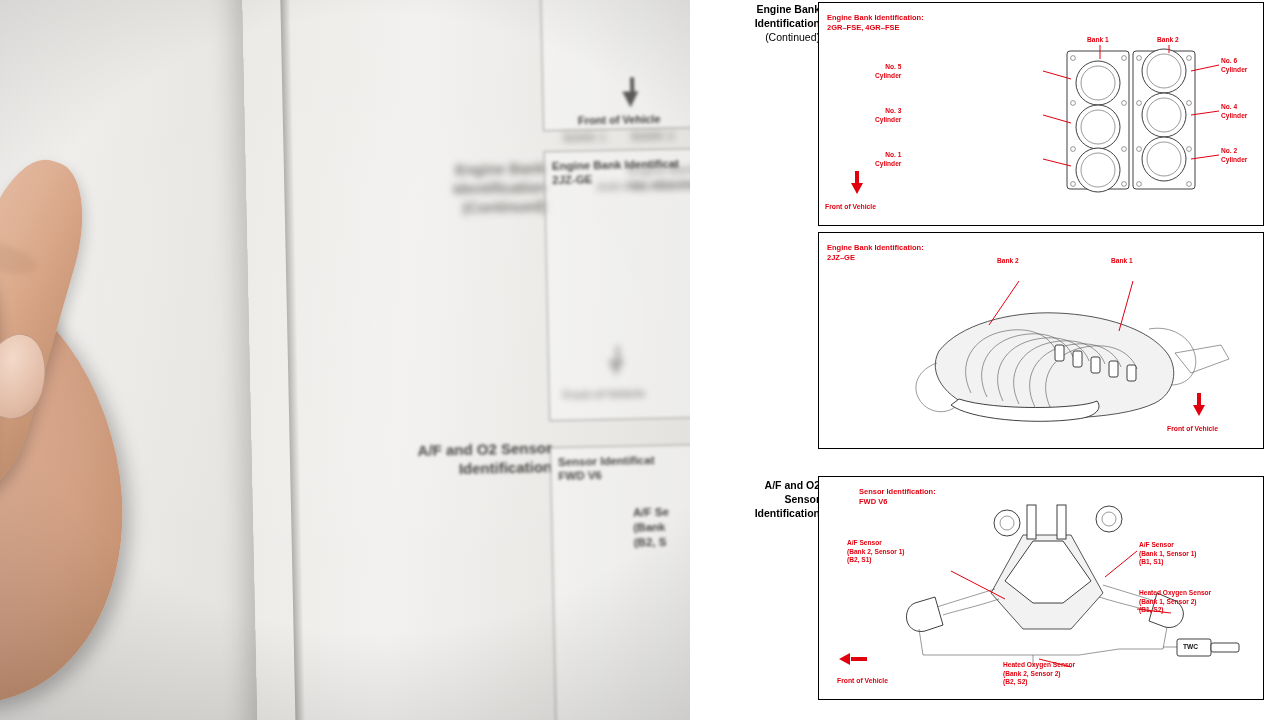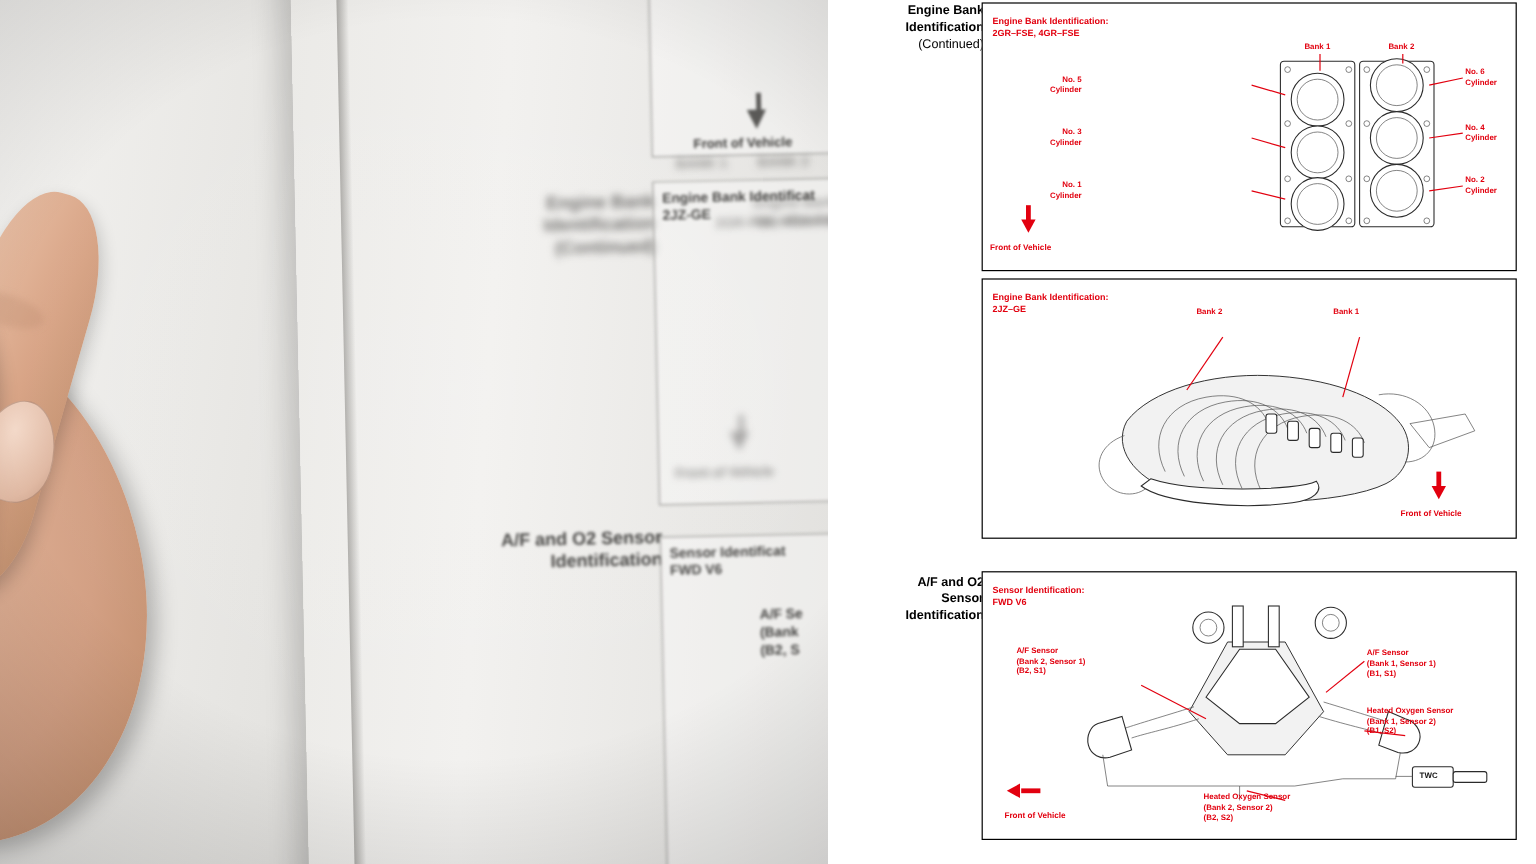--- a/index.html
+++ b/index.html
@@ -416,21 +416,21 @@
         <div class="front-cap" style="left:348px; top:192px;">Front of Vehicle</div>
       </div>
 
       <div class="row-label" style="left:20px; top:478px;">
         <span style="white-space:pre-line;">A/F and O2
 Sensor
 Identification</span>
       </div>
 
       <div class="panel" style="left:128px; top:476px; width:444px; height:222px;">
-        <div class="panel-title" style="top:10px;">Sensor Identification:
+        <div class="panel-title" style="top:10px;margin-left:32px;">Sensor Identification:
 FWD V6</div>
 
         <svg class="art" style="left:0; top:0;" width="444" height="222" viewBox="0 0 444 222">
 
           <path class="eng-fill" d="M172,116 L204,58 L252,58 L284,116 L252,152 L204,152 Z"></path>
           <path class="eng" d="M186,104 L214,64 L244,64 L272,104 L244,126 L214,126 Z"></path>
 
           <rect class="eng" x="208" y="28" width="9" height="34"></rect>
           <rect class="eng" x="238" y="28" width="9" height="34"></rect>
           <circle class="eng" cx="188" cy="46" r="13"></circle>

